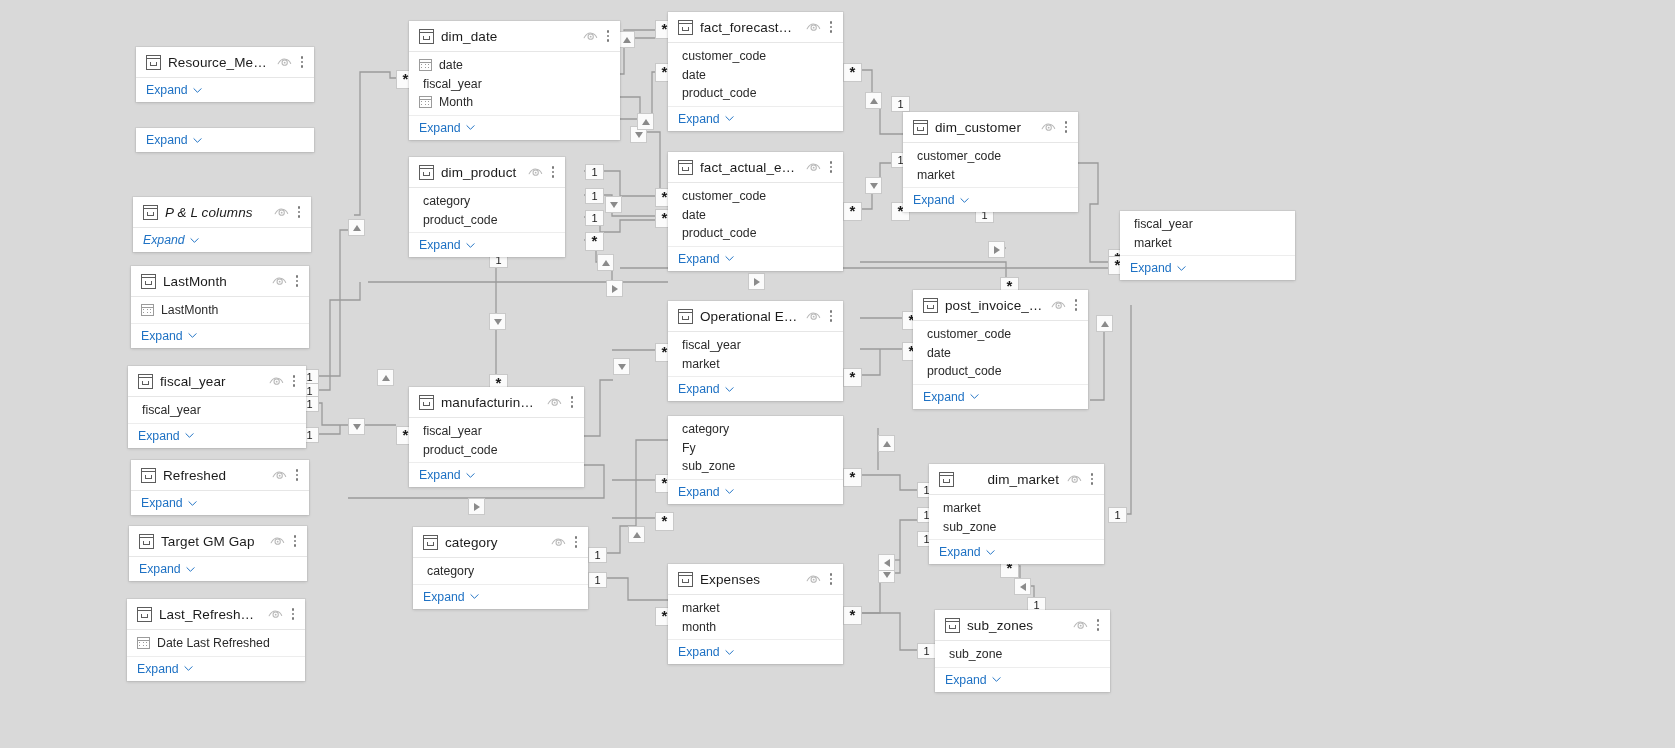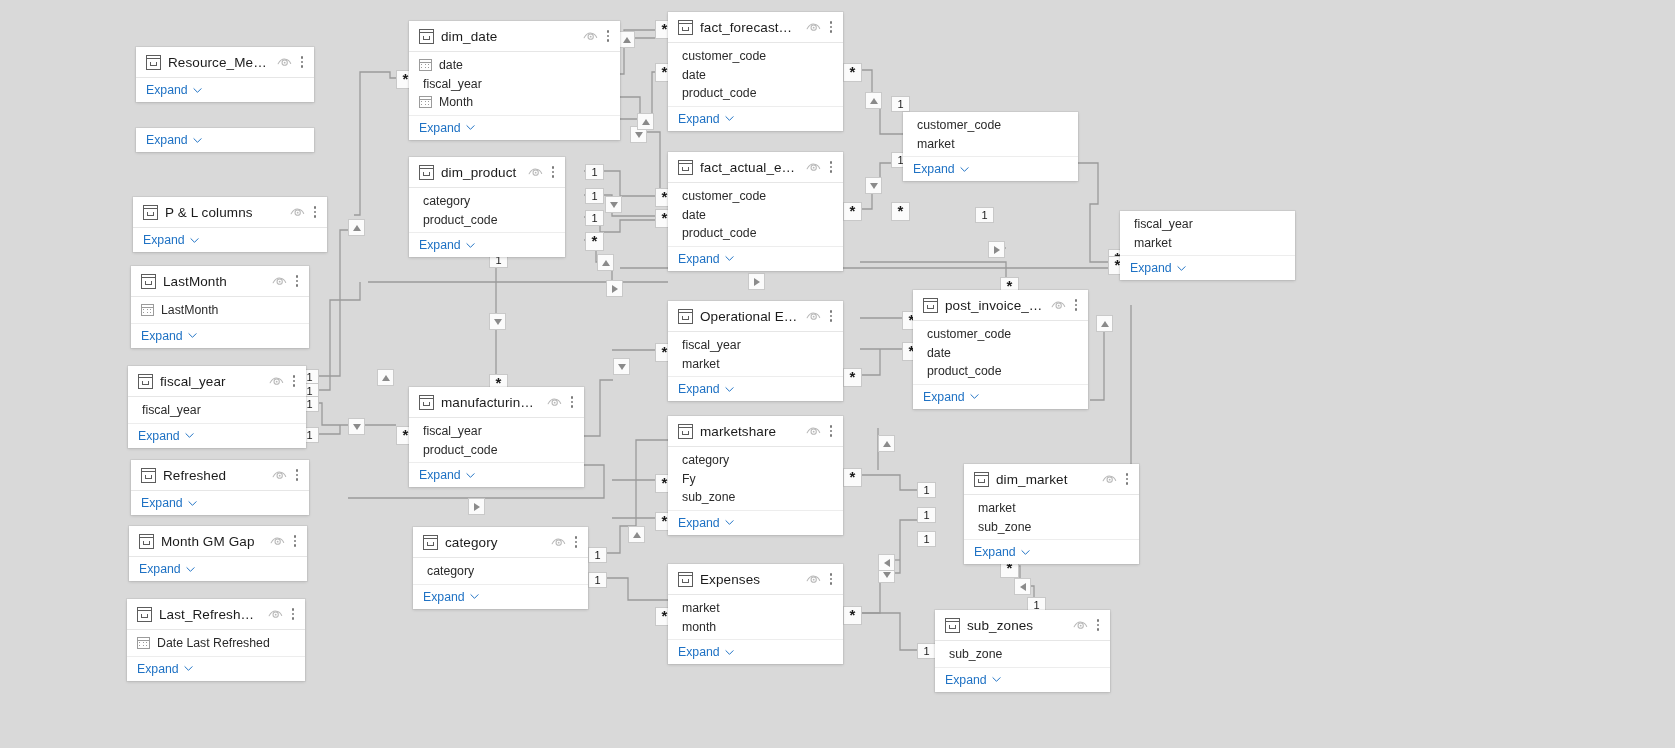--- a/index.html
+++ b/index.html
@@ -353,21 +353,21 @@
         <div class="tbl-body" style="padding: 0px;"></div>
         <div class="tbl-foot noborder">
           <span class="exp-lbl">Expand</span>
           <span class="chev">
             <svg viewBox="0 0 10 10">
               <path d="M1 3 L5 7 L9 3" fill="none" stroke="#1f72c4" stroke-width="1.1" stroke-linecap="round"></path>
             </svg>
           </span>
         </div>
       </div>
-      <div class="tbl" style="left: 133px; top: 197px; width: 194px;">
+      <div class="tbl" style="left: 133px; top: 197px; width: 178px; font-style: italic;">
         <div class="tbl-head">
           <span class="tbl-ico"></span>
           <span class="tbl-title">P &amp; L columns</span>
           <span class="hdr-acts">
             <span class="eye"><svg viewBox="0 0 20 20">
                 <path d="M2.5 11.5 C5 7.2 8 5.6 11 6.1 C14.5 6.7 16.6 9.3 17.3 11.2" fill="none" stroke="#8c8c8c" stroke-width="1.2" stroke-linecap="round"></path>
                 <circle cx="10.2" cy="10.2" r="3.1" fill="none" stroke="#8c8c8c" stroke-width="1.2"></circle>
                 <circle cx="10.2" cy="10.2" r="1.1" fill="#8c8c8c"></circle>
               </svg></span>
             <span class="kebab">
@@ -473,21 +473,21 @@
           <span class="chev">
             <svg viewBox="0 0 10 10">
               <path d="M1 3 L5 7 L9 3" fill="none" stroke="#1f72c4" stroke-width="1.1" stroke-linecap="round"></path>
             </svg>
           </span>
         </div>
       </div>
       <div class="tbl" style="left: 129px; top: 526px; width: 178px;">
         <div class="tbl-head">
           <span class="tbl-ico"></span>
-          <span class="tbl-title">Month GM Gap</span>
+          <span class="tbl-title">Target GM Gap</span>
           <span class="hdr-acts">
             <span class="eye"><svg viewBox="0 0 20 20">
                 <path d="M2.5 11.5 C5 7.2 8 5.6 11 6.1 C14.5 6.7 16.6 9.3 17.3 11.2" fill="none" stroke="#8c8c8c" stroke-width="1.2" stroke-linecap="round"></path>
                 <circle cx="10.2" cy="10.2" r="3.1" fill="none" stroke="#8c8c8c" stroke-width="1.2"></circle>
                 <circle cx="10.2" cy="10.2" r="1.1" fill="#8c8c8c"></circle>
               </svg></span>
             <span class="kebab">
               <span></span>
               <span></span>
               <span></span>
@@ -776,36 +776,20 @@
         <div class="tbl-foot">
           <span class="exp-lbl">Expand</span>
           <span class="chev">
             <svg viewBox="0 0 10 10">
               <path d="M1 3 L5 7 L9 3" fill="none" stroke="#1f72c4" stroke-width="1.1" stroke-linecap="round"></path>
             </svg>
           </span>
         </div>
       </div>
       <div class="tbl" style="left: 668px; top: 416px; width: 175px;">
-        <div class="tbl-head">
-          <span class="tbl-ico"></span>
-          <span class="tbl-title">marketshare</span>
-          <span class="hdr-acts">
-            <span class="eye"><svg viewBox="0 0 20 20">
-                <path d="M2.5 11.5 C5 7.2 8 5.6 11 6.1 C14.5 6.7 16.6 9.3 17.3 11.2" fill="none" stroke="#8c8c8c" stroke-width="1.2" stroke-linecap="round"></path>
-                <circle cx="10.2" cy="10.2" r="3.1" fill="none" stroke="#8c8c8c" stroke-width="1.2"></circle>
-                <circle cx="10.2" cy="10.2" r="1.1" fill="#8c8c8c"></circle>
-              </svg></span>
-            <span class="kebab">
-              <span></span>
-              <span></span>
-              <span></span>
-            </span>
-          </span>
-        </div>
         <div class="tbl-body">
           <div class="fld">
             <span>category</span>
           </div>
           <div class="fld">
             <span>Fy</span>
           </div>
           <div class="fld">
             <span>sub_zone</span>
           </div>
@@ -847,20 +831,36 @@
         <div class="tbl-foot">
           <span class="exp-lbl">Expand</span>
           <span class="chev">
             <svg viewBox="0 0 10 10">
               <path d="M1 3 L5 7 L9 3" fill="none" stroke="#1f72c4" stroke-width="1.1" stroke-linecap="round"></path>
             </svg>
           </span>
         </div>
       </div>
       <div class="tbl" style="left: 903px; top: 112px; width: 175px;">
+        <div class="tbl-head">
+          <span class="tbl-ico"></span>
+          <span class="tbl-title">dim_customer</span>
+          <span class="hdr-acts">
+            <span class="eye"><svg viewBox="0 0 20 20">
+                <path d="M2.5 11.5 C5 7.2 8 5.6 11 6.1 C14.5 6.7 16.6 9.3 17.3 11.2" fill="none" stroke="#8c8c8c" stroke-width="1.2" stroke-linecap="round"></path>
+                <circle cx="10.2" cy="10.2" r="3.1" fill="none" stroke="#8c8c8c" stroke-width="1.2"></circle>
+                <circle cx="10.2" cy="10.2" r="1.1" fill="#8c8c8c"></circle>
+              </svg></span>
+            <span class="kebab">
+              <span></span>
+              <span></span>
+              <span></span>
+            </span>
+          </span>
+        </div>
         <div class="tbl-body">
           <div class="fld">
             <span>customer_code</span>
           </div>
           <div class="fld">
             <span>market</span>
           </div>
         </div>
         <div class="tbl-foot">
           <span class="exp-lbl">Expand</span>
@@ -901,21 +901,21 @@
         </div>
         <div class="tbl-foot">
           <span class="exp-lbl">Expand</span>
           <span class="chev">
             <svg viewBox="0 0 10 10">
               <path d="M1 3 L5 7 L9 3" fill="none" stroke="#1f72c4" stroke-width="1.1" stroke-linecap="round"></path>
             </svg>
           </span>
         </div>
       </div>
-      <div class="tbl" style="left: 964px; top: 464px; width: 175px;">
+      <div class="tbl" style="left: 929px; top: 464px; width: 175px; text-align: right;">
         <div class="tbl-head">
           <span class="tbl-ico"></span>
           <span class="tbl-title">dim_market</span>
           <span class="hdr-acts">
             <span class="eye"><svg viewBox="0 0 20 20">
                 <path d="M2.5 11.5 C5 7.2 8 5.6 11 6.1 C14.5 6.7 16.6 9.3 17.3 11.2" fill="none" stroke="#8c8c8c" stroke-width="1.2" stroke-linecap="round"></path>
                 <circle cx="10.2" cy="10.2" r="3.1" fill="none" stroke="#8c8c8c" stroke-width="1.2"></circle>
                 <circle cx="10.2" cy="10.2" r="1.1" fill="#8c8c8c"></circle>
               </svg></span>
             <span class="kebab">

